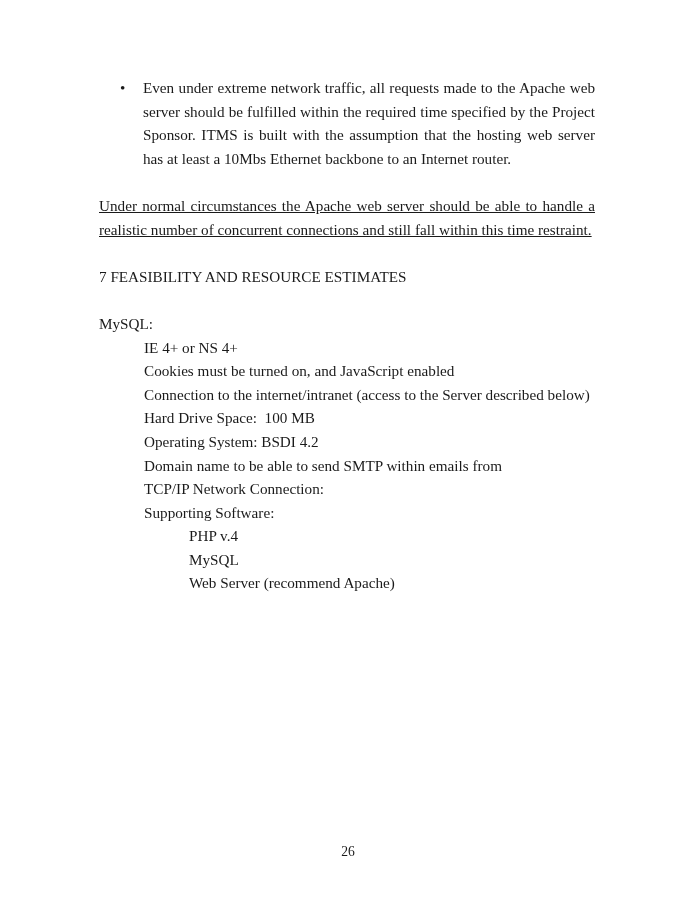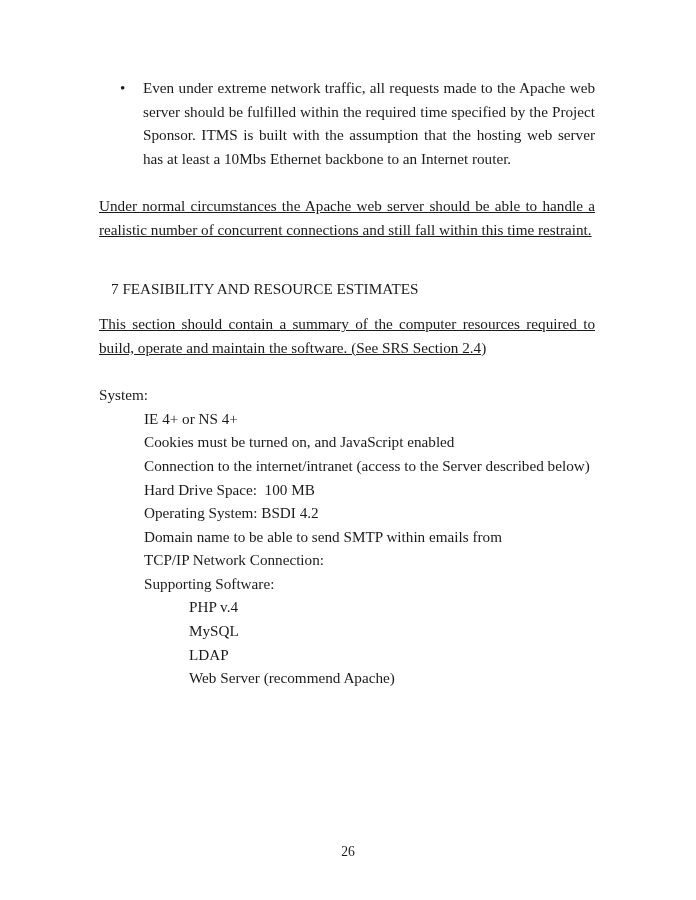--- a/index.html
+++ b/index.html
@@ -52,21 +52,21 @@
     font-size: 15.2px;
     line-height: 23.6px;
     text-align: justify;
     text-justify: inter-word;
     text-decoration: underline;
   }
   .spacer-line {
     height: 23.6px;
   }
   .section-heading {
-    margin: 12px;
+    margin: 0;
     font-size: 15.2px;
     line-height: 23.6px;
     font-weight: normal;
     text-align: left;
   }
 
   
   .spec-line {
     margin: 0;
     font-size: 15.2px;
@@ -104,37 +104,35 @@
     </ul>
 
     <div class="spacer-line"></div>
 
     <p class="para">Under normal circumstances the Apache web server should be able to handle a realistic number of concurrent connections and still fall within this time restraint.</p>
 
     <div class="spacer-line"></div>
 
     <h2 class="section-heading">7 FEASIBILITY AND RESOURCE ESTIMATES</h2>
 
-    <p class="para">This section should contain a summary of the computer resources required to build, operate and maintain the software. (See SRS Section 2.4)</p>
 
     <div class="spacer-line"></div>
 
-    <div class="spec-line lvl0">System:</div>
+    <div class="spec-line lvl0">MySQL:</div>
     <div class="spec-line lvl1">IE 4+ or NS 4+</div>
     <div class="spec-line lvl1">Cookies must be turned on, and JavaScript enabled</div>
     <div class="spec-line lvl1">Connection to the internet/intranet (access to the Server described below)</div>
 
     <div class="spec-line lvl1">Hard Drive Space:  100 MB</div>
     <div class="spec-line lvl1">Operating System: BSDI 4.2</div>
     <div class="spec-line lvl1">Domain name to be able to send SMTP within emails from</div>
     <div class="spec-line lvl1">TCP/IP Network Connection:</div>
     <div class="spec-line lvl1">Supporting Software:</div>
 
     <div class="spec-line lvl2">PHP v.4</div>
     <div class="spec-line lvl2">MySQL</div>
-    <div class="spec-line lvl2">LDAP</div>
     <div class="spec-line lvl2">Web Server (recommend Apache)</div>
 
   </div>
 
   <div class="page-number">26</div>
 
 </div>
 
 </body></html>

